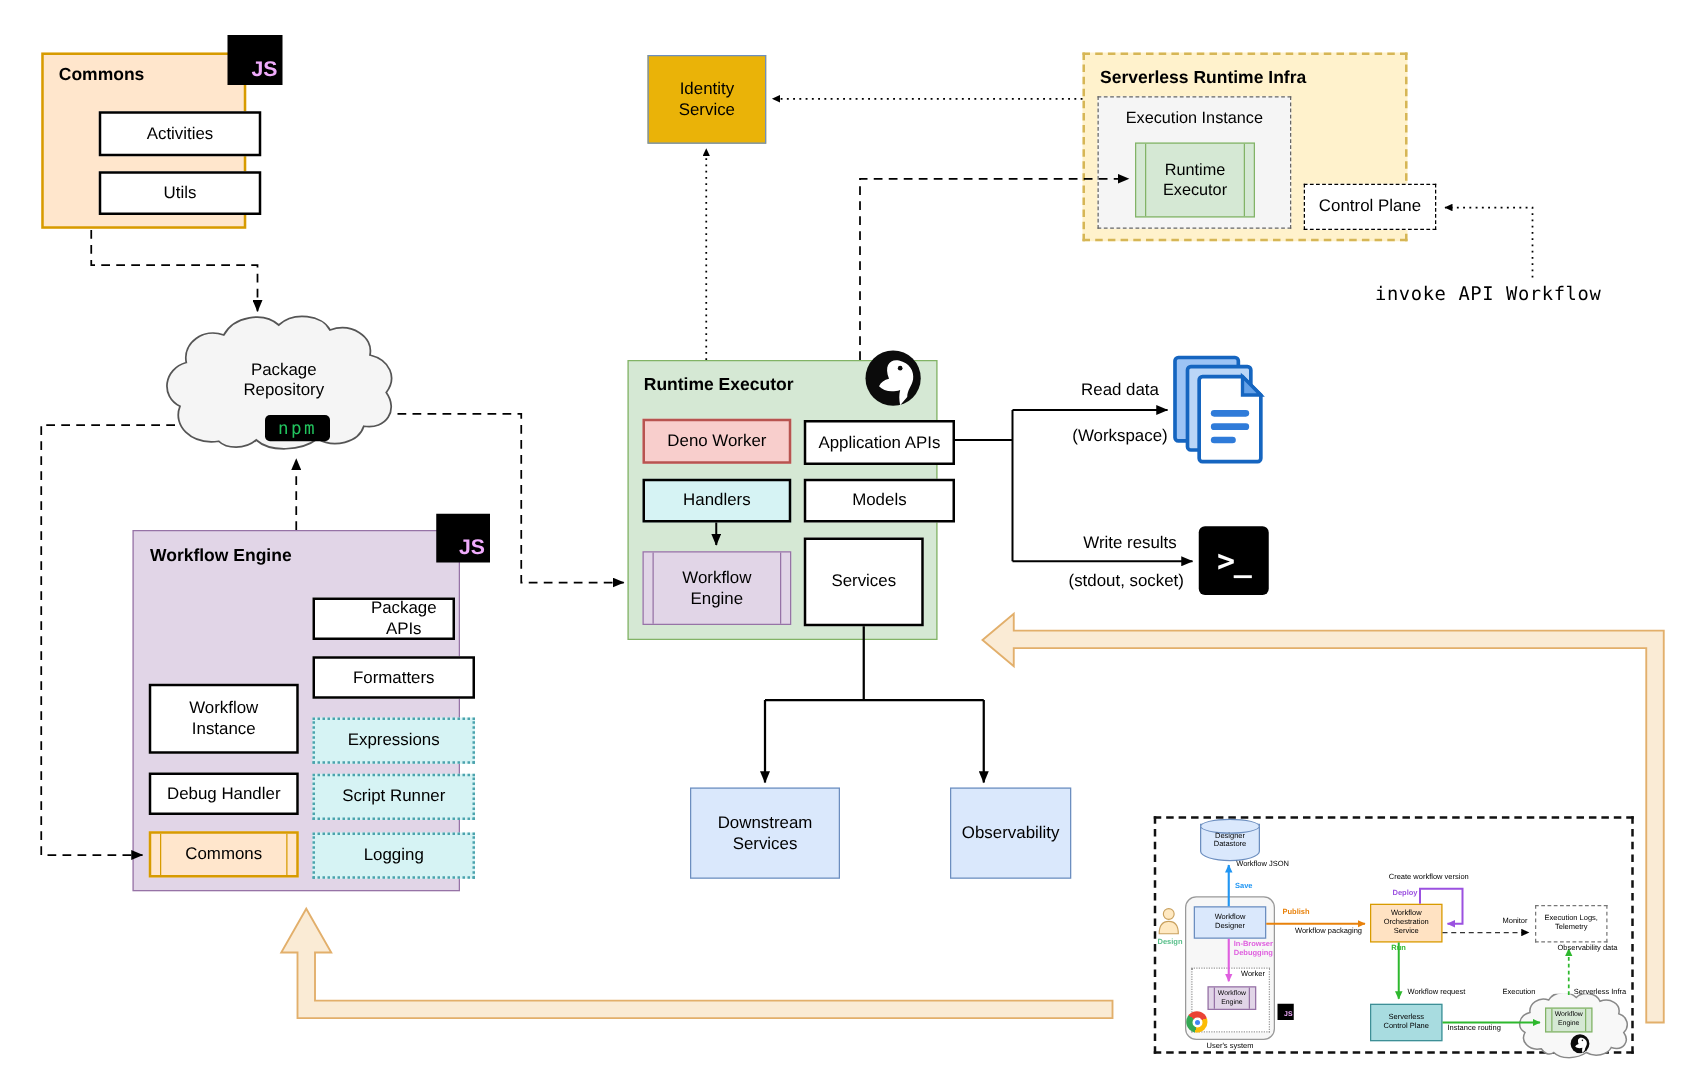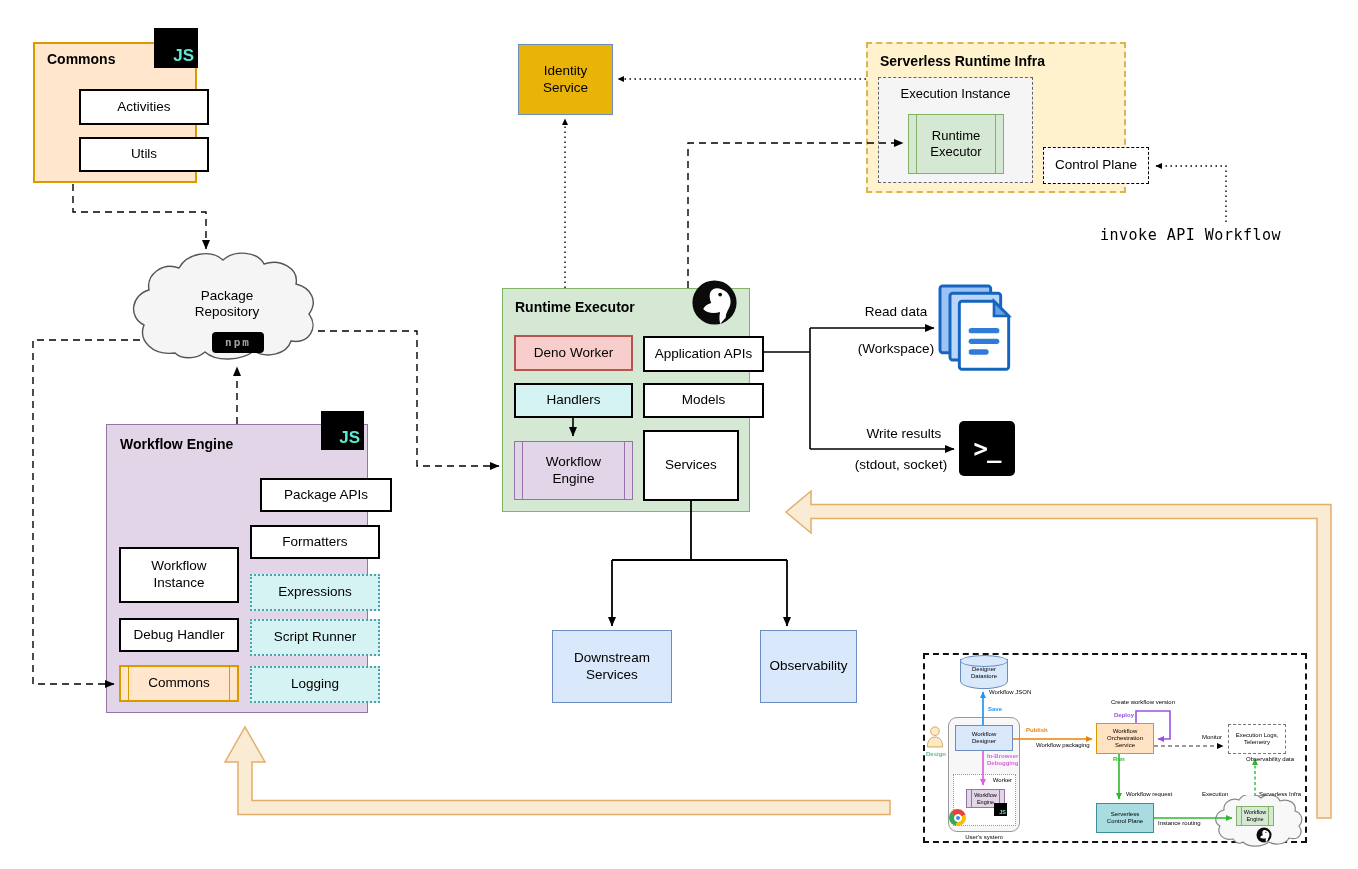--- a/index.html
+++ b/index.html
@@ -9,22 +9,22 @@
   .box{position:absolute;box-sizing:border-box;display:flex;align-items:center;justify-content:center;
        text-align:center;font-size:13.5px;line-height:1.25;background:#fff;border:2px solid #000;z-index:2;}
   .lbl{position:absolute;font-size:13.5px;line-height:1.2;text-align:center;z-index:2;}
   .title{position:absolute;font-weight:bold;font-size:14px;z-index:2;white-space:nowrap;}
   .container-box{position:absolute;box-sizing:border-box;z-index:2;}
   .process{--pc:#000;}
   .process::before,.process::after{content:"";position:absolute;top:0;bottom:0;width:0;border-left:1.6px solid var(--pc);}
   .process::before{left:7px}.process::after{right:7px}
   .process-sm::before,.process-sm::after{content:"";position:absolute;top:0;bottom:0;width:0;border-left:1px solid var(--pc);}
   .process-sm::before{left:4px}.process-sm::after{right:4px}
-  .badge-js{position:absolute;background:#000;color:#5eead4;font-weight:bold;display:flex;
-            align-items:flex-end;justify-content:flex-end;padding:2px 4px;z-index:3;font-size:17px;}
+  .badge-js{position:absolute;background:#000;color:#f0abfc;font-weight:bold;display:flex;
+            align-items:flex-end;justify-content:flex-end;padding:2px 4px;z-index:3;font-size:17px;margin-left:28px;}
   .dotted-cyan{background:#D6F3F4;border:2px dotted #4BA3AD;}
   .mini-box{position:absolute;box-sizing:border-box;display:flex;align-items:center;justify-content:center;
             text-align:center;font-size:6px;line-height:1.2;z-index:3;}
   .mini-lbl{position:absolute;font-size:6px;line-height:1.15;z-index:4;white-space:nowrap;}
   .svg-layer{position:absolute;left:0;top:0;z-index:1;pointer-events:none;}
   .svg-top{position:absolute;left:0;top:0;z-index:3;pointer-events:none;}
   .cyl{position:absolute;box-sizing:border-box;background:#DAE8FC;border:1px solid #6C8EBF;
        border-radius:0 0 24px 24px/0 0 8px 8px;z-index:3;}
   .cyl::before{content:"";position:absolute;left:-1px;right:-1px;top:-5px;height:10px;border-radius:50%;
        background:#DAE8FC;border:1px solid #6C8EBF;}
@@ -55,21 +55,21 @@
   <div class="title" style="left:47px;top:51px;">Commons</div>
   <div class="badge-js" style="left:154px;top:28px;width:36px;height:36px;">
     <span>JS</span>
   </div>
   <div class="box" style="left:79px;top:89px;width:130px;height:36px;">Activities</div>
   <div class="box" style="left:79px;top:137px;width:130px;height:35px;">Utils</div>
 
   <div class="lbl" style="left:168px;top:288px;width:118px;">Package Repository</div>
   <div class="abs" style="left:212px;top:332px;width:52px;height:21px;background:#000;border-radius:4px;z-index:2;
               display:flex;align-items:center;justify-content:center;">
-    <span class="mono" style="color:#a3a3a3;font-weight:bold;font-size:11px;letter-spacing:2px;">npm</span>
+    <span class="mono" style="color:#22c55e;font-weight:normal;font-size:14px;letter-spacing:2px;">npm</span>
   </div>
 
   <div class="box" style="left:518px;top:44px;width:95px;height:71px;background:#eab308;border:1.5px solid #6C8EBF;padding:0 10px;">Identity Service</div>
 
   <div class="container-box" style="left:866px;top:42px;width:260px;height:151px;background:#FFF2CC;border:2px dashed #D6B656;"></div>
   <div class="title" style="left:880px;top:53px;">Serverless Runtime Infra</div>
   <div class="container-box" style="left:878px;top:77px;width:155px;height:106px;background:#F5F5F5;border:1.5px dashed #666;"></div>
   <div class="lbl" style="left:878px;top:86px;width:155px;font-size:13px;">Execution Instance</div>
   <div class="box process" style="left:908px;top:114px;width:96px;height:60px;background:#D5E8D4;border:1.6px solid #82B366;--pc:#82B366;font-size:13px;padding:0 12px;">Runtime Executor</div>
   <div class="box" style="left:1043px;top:147px;width:106px;height:37px;border:1.5px dashed #000;font-size:13.5px;">Control Plane</div>
@@ -110,21 +110,21 @@
   <div class="abs" style="left:959px;top:421px;width:56px;height:55px;background:#000;border-radius:5px;z-index:2;
               display:flex;align-items:center;justify-content:center;">
     <span class="mono" style="color:#fff;font-weight:bold;font-size:24px;letter-spacing:-1px;">&gt;_</span>
   </div>
 
   <div class="container-box" style="left:106px;top:424px;width:262px;height:289px;background:#E1D5E7;border:1.6px solid #9673A6;"></div>
   <div class="title" style="left:120px;top:436px;">Workflow Engine</div>
   <div class="badge-js" style="left:321px;top:411px;width:35px;height:35px;">
     <span>JS</span>
   </div>
-  <div class="box" style="left:260px;top:478px;width:132px;height:34px;">Package APIs</div>
+  <div class="box" style="left:250px;top:478px;width:114px;height:34px;padding-left:32px;">Package APIs</div>
   <div class="box" style="left:250px;top:525px;width:130px;height:34px;">Formatters</div>
   <div class="box" style="left:119px;top:547px;width:120px;height:56px;padding:0 18px;">Workflow Instance</div>
   <div class="box dotted-cyan" style="left:250px;top:574px;width:130px;height:37px;">Expressions</div>
   <div class="box" style="left:119px;top:618px;width:120px;height:34px;">Debug Handler</div>
   <div class="box dotted-cyan" style="left:250px;top:619px;width:130px;height:37px;">Script Runner</div>
   <div class="box process" style="left:119px;top:665px;width:120px;height:37px;background:#FFE6CC;border:2px solid #D79B00;--pc:#D79B00;">Commons</div>
   <div class="box dotted-cyan" style="left:250px;top:666px;width:130px;height:37px;">Logging</div>
 
   <div class="box" style="left:552px;top:630px;width:120px;height:73px;background:#DAE8FC;border:1.5px solid #6C8EBF;padding:0 14px;">Downstream Services</div>
   <div class="box" style="left:760px;top:630px;width:97px;height:73px;background:#DAE8FC;border:1.5px solid #6C8EBF;">Observability</div>

